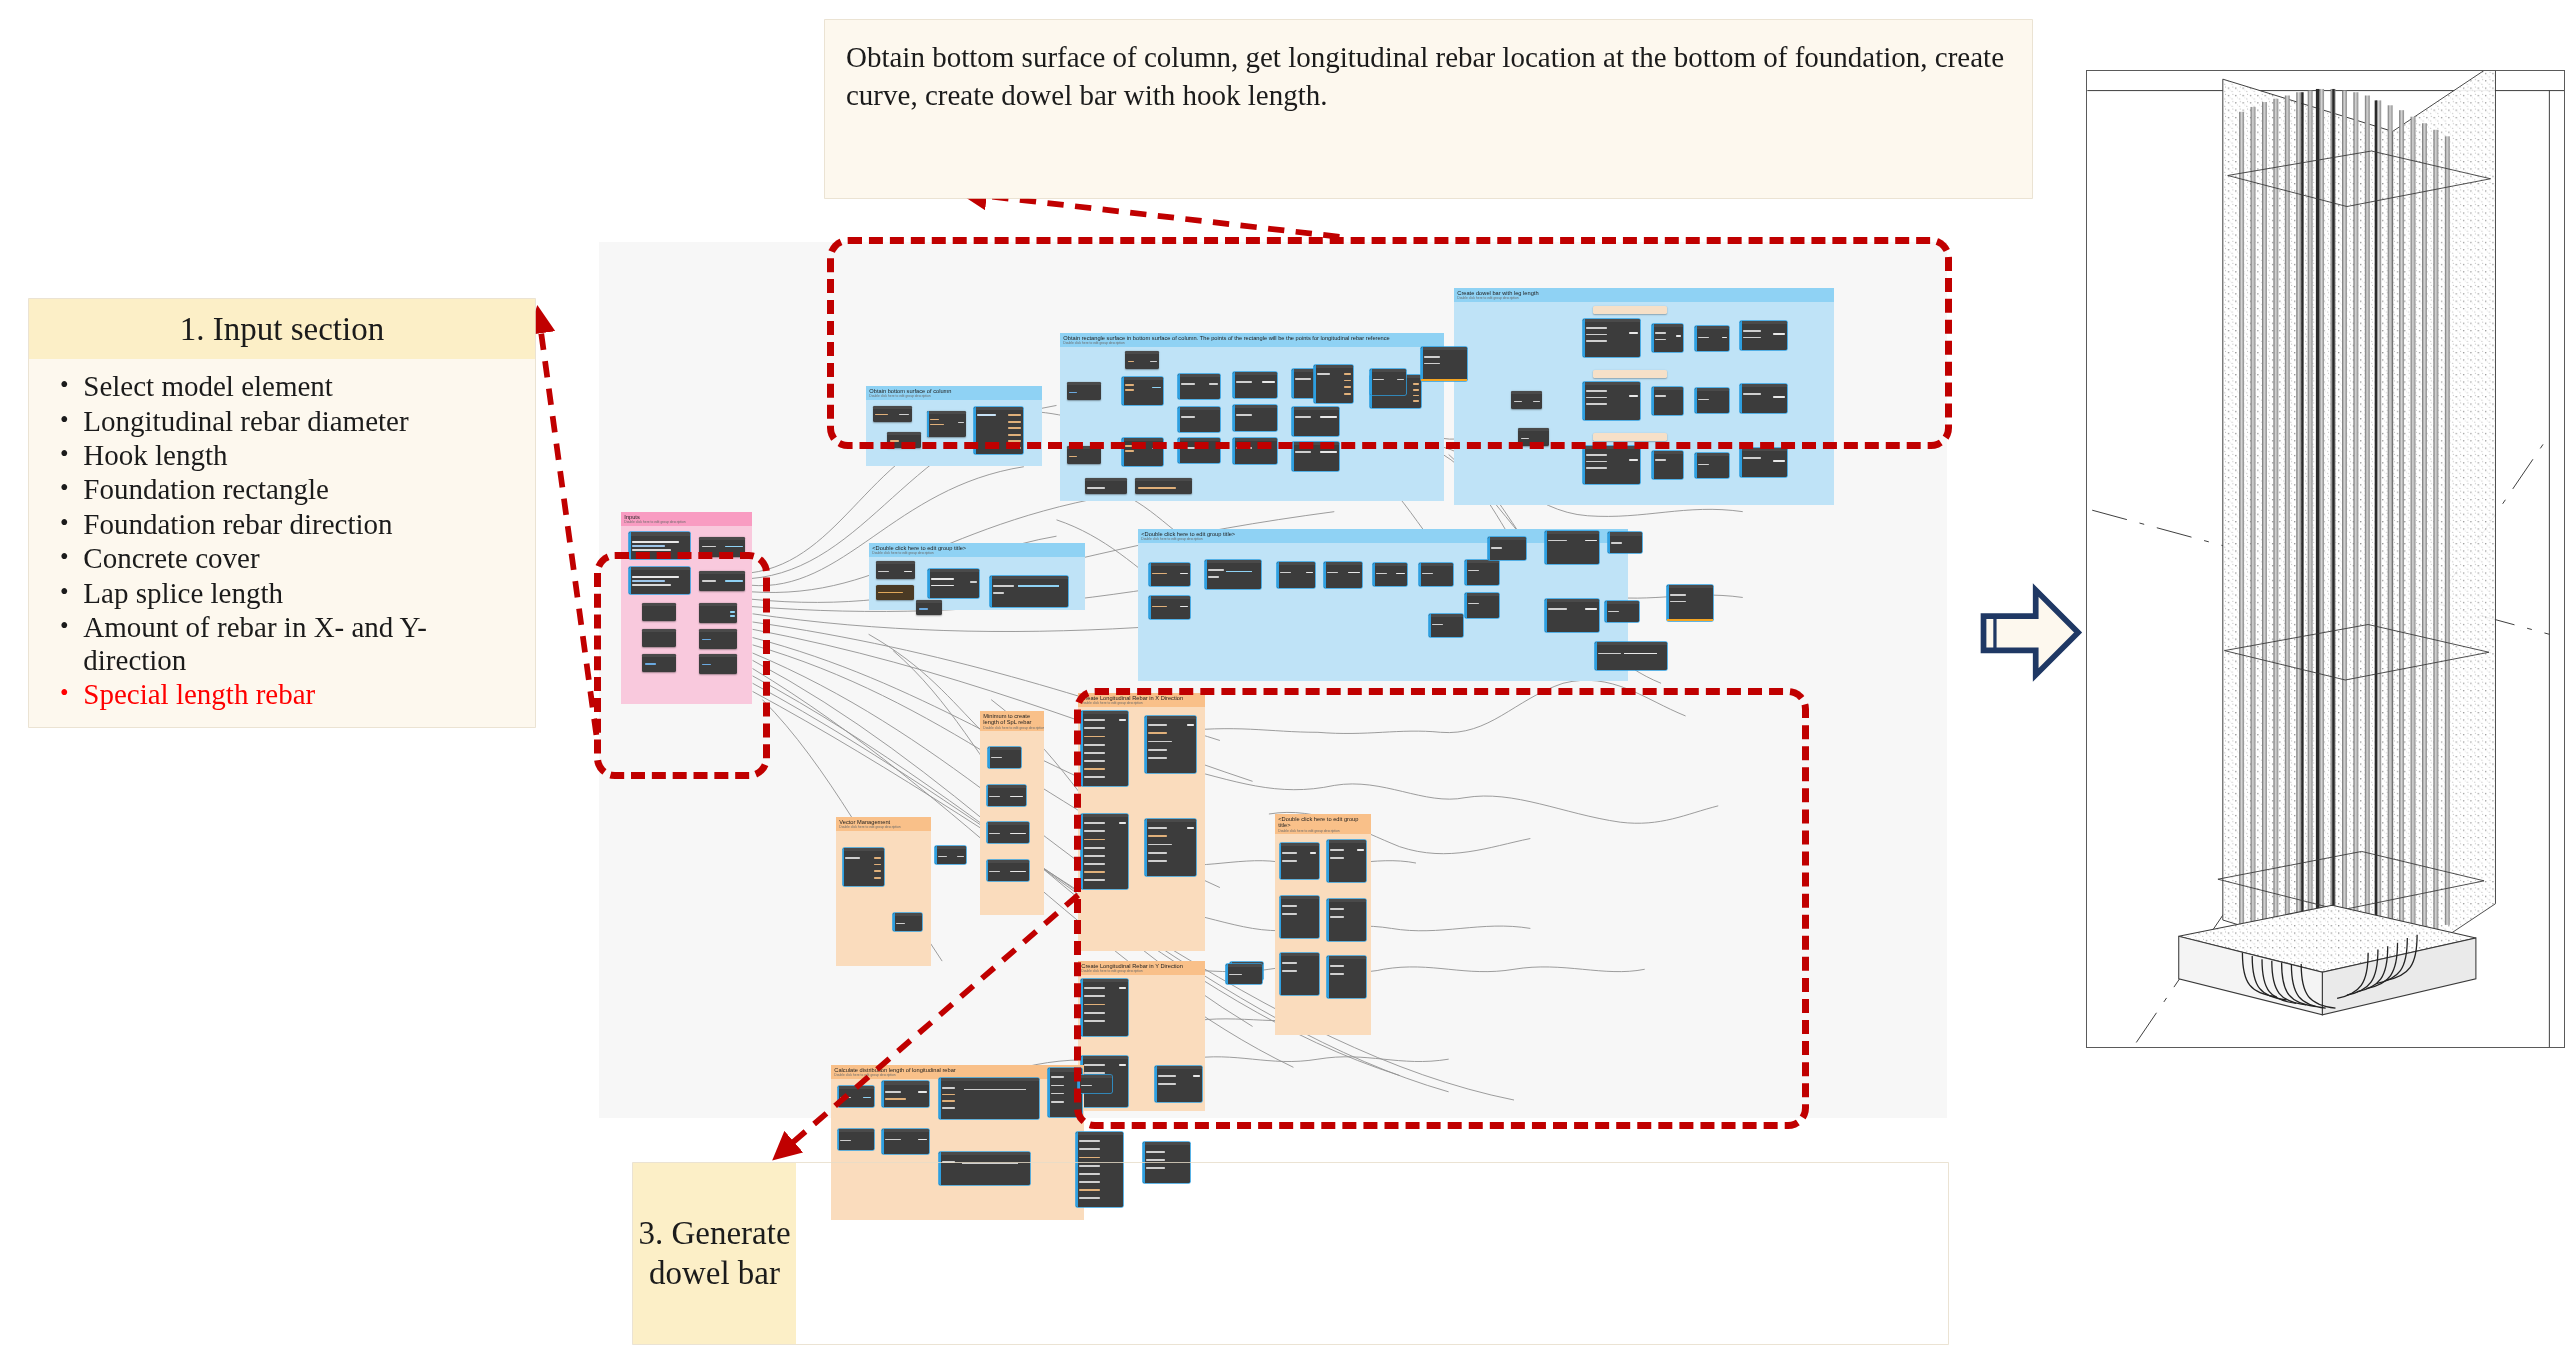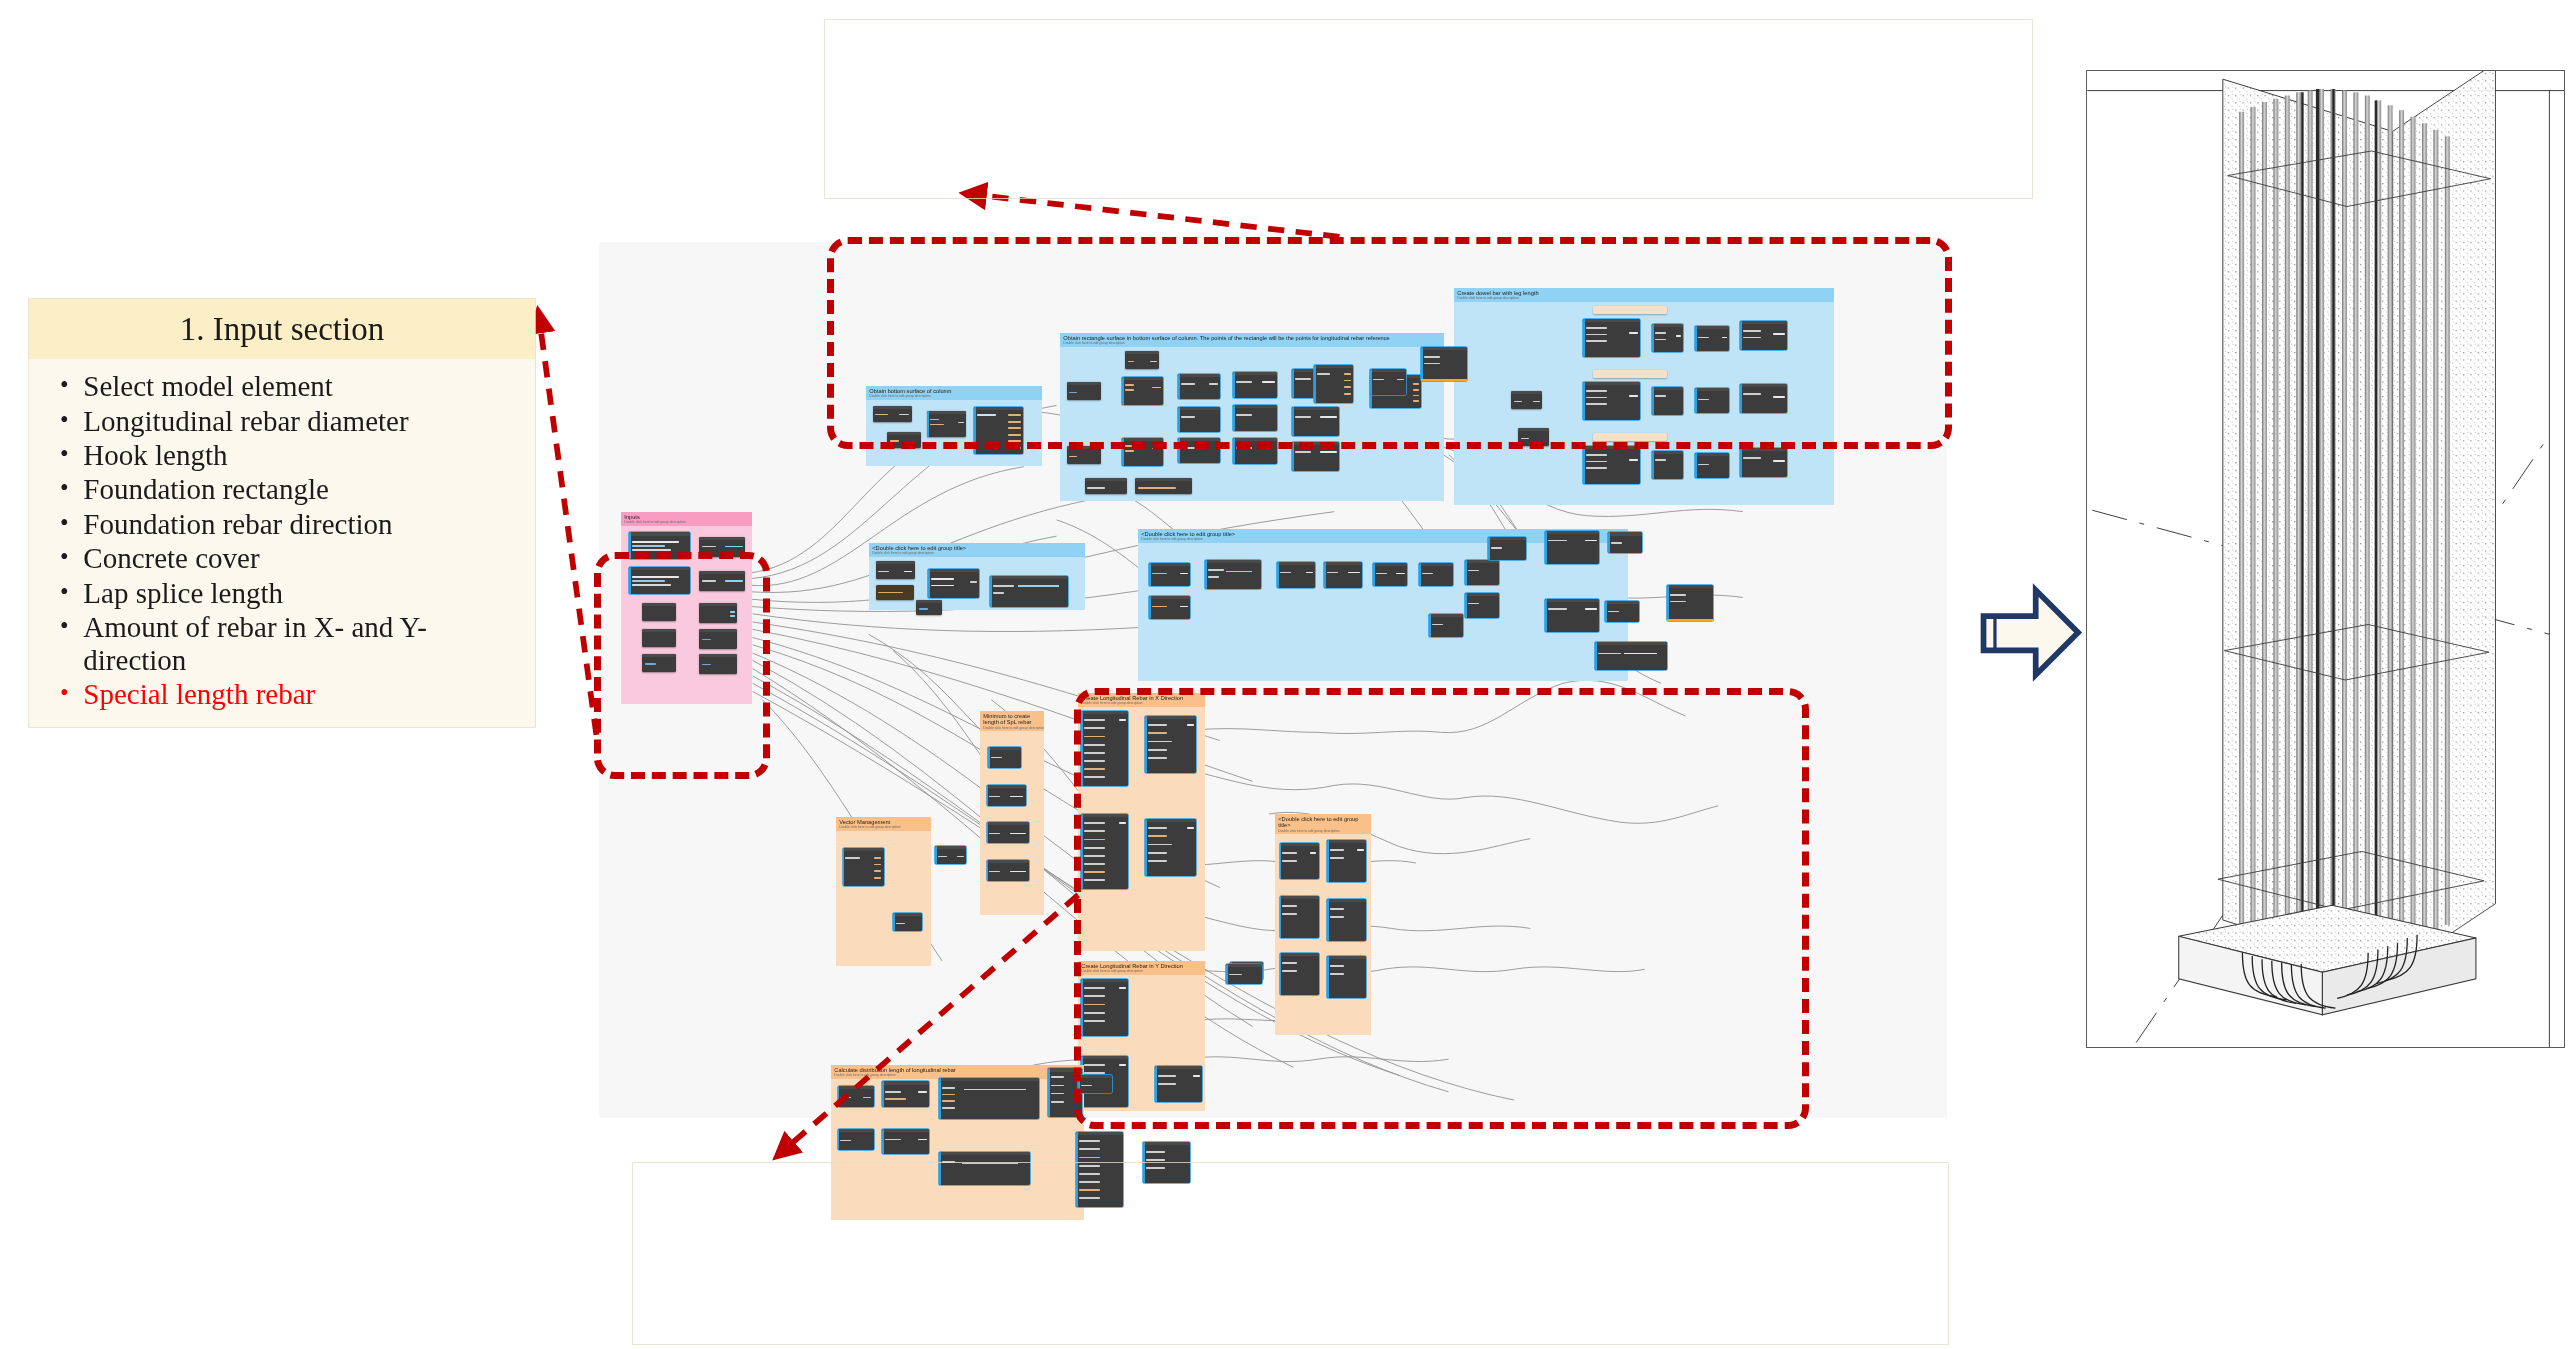--- a/index.html
+++ b/index.html
@@ -1027,17 +1027,19 @@
       </li>
       <li class="hl">
         <span class="bu">•</span>
         <span>Special length rebar</span>
       </li>
     </ul>
   </div>
 </div>
 
 <div class="callout" id="box-setup">
+  <div class="body">Obtain bottom surface of column, get longitudinal rebar location at the bottom of foundation, create curve, create dowel bar with hook length.</div>
 </div>
 
 <div class="callout" id="box-generate">
+  <div class="tag">3. Generate dowel bar</div>
 </div>
 
 
 </body></html>

